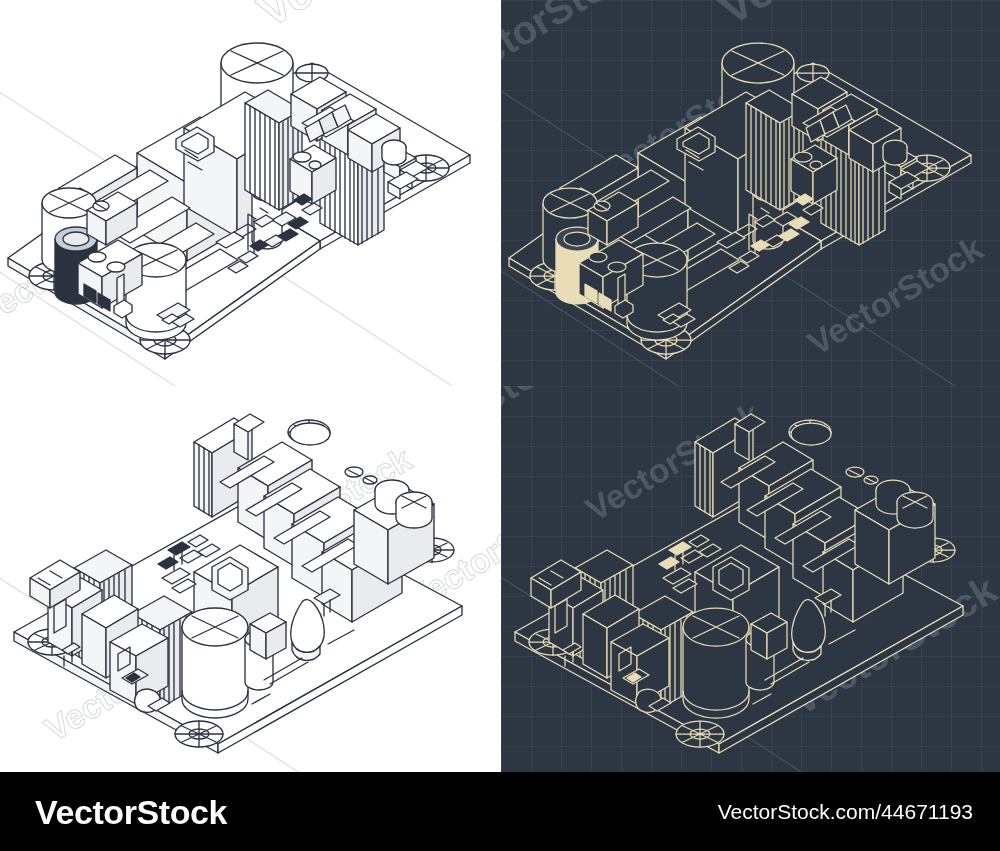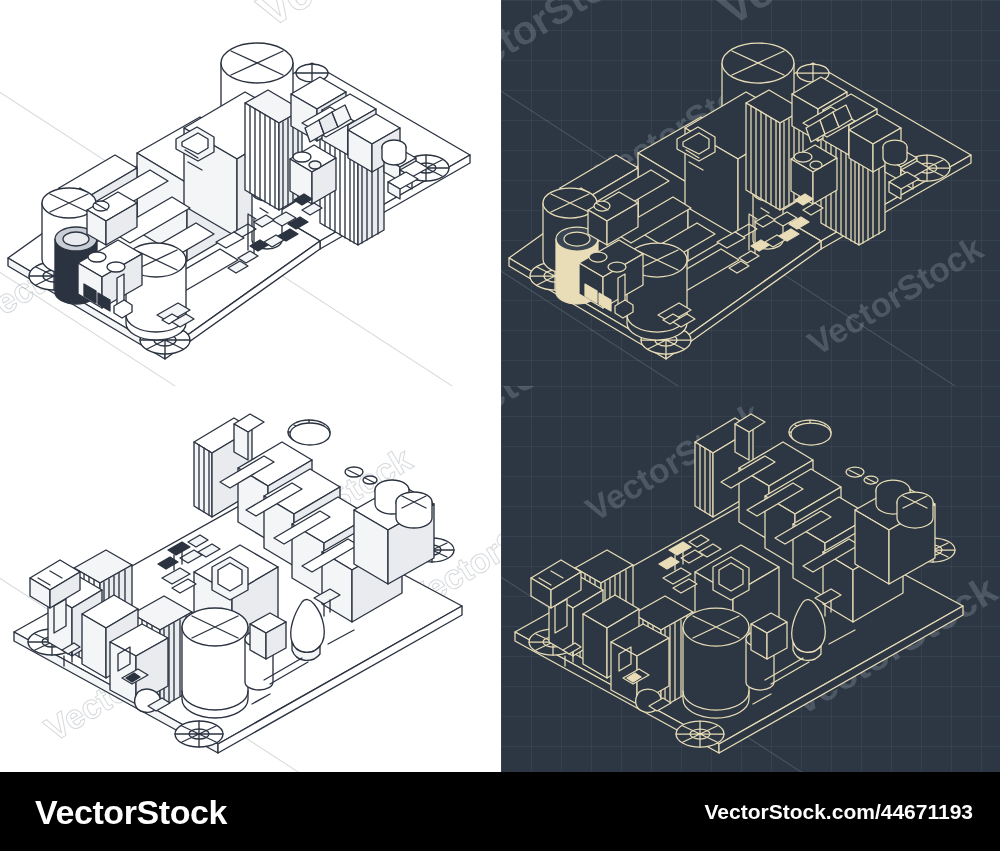--- a/index.html
+++ b/index.html
@@ -90,21 +90,21 @@
     position:absolute;left:0;top:772px;width:1000px;height:79px;
     background:#000000;
   }
   #brand{
     position:absolute;left:35px;top:50%;transform:translateY(-50%);
     color:#ffffff;font-size:34px;font-weight:700;letter-spacing:-.4px;
     font-family:"Liberation Sans", sans-serif;
   }
   #credit{
     position:absolute;right:27px;top:50%;transform:translateY(-50%);
-    color:#ffffff;font-size:21px;font-weight:700;
+    color:#ffffff;font-size:21px;font-weight:400;
     font-family:"Liberation Sans", sans-serif;
   }
 </style>
 </head>
 <body>
 
 <div id="stage">
 
   <div class="quad light" id="q-tl">
     <div class="hairlines">

